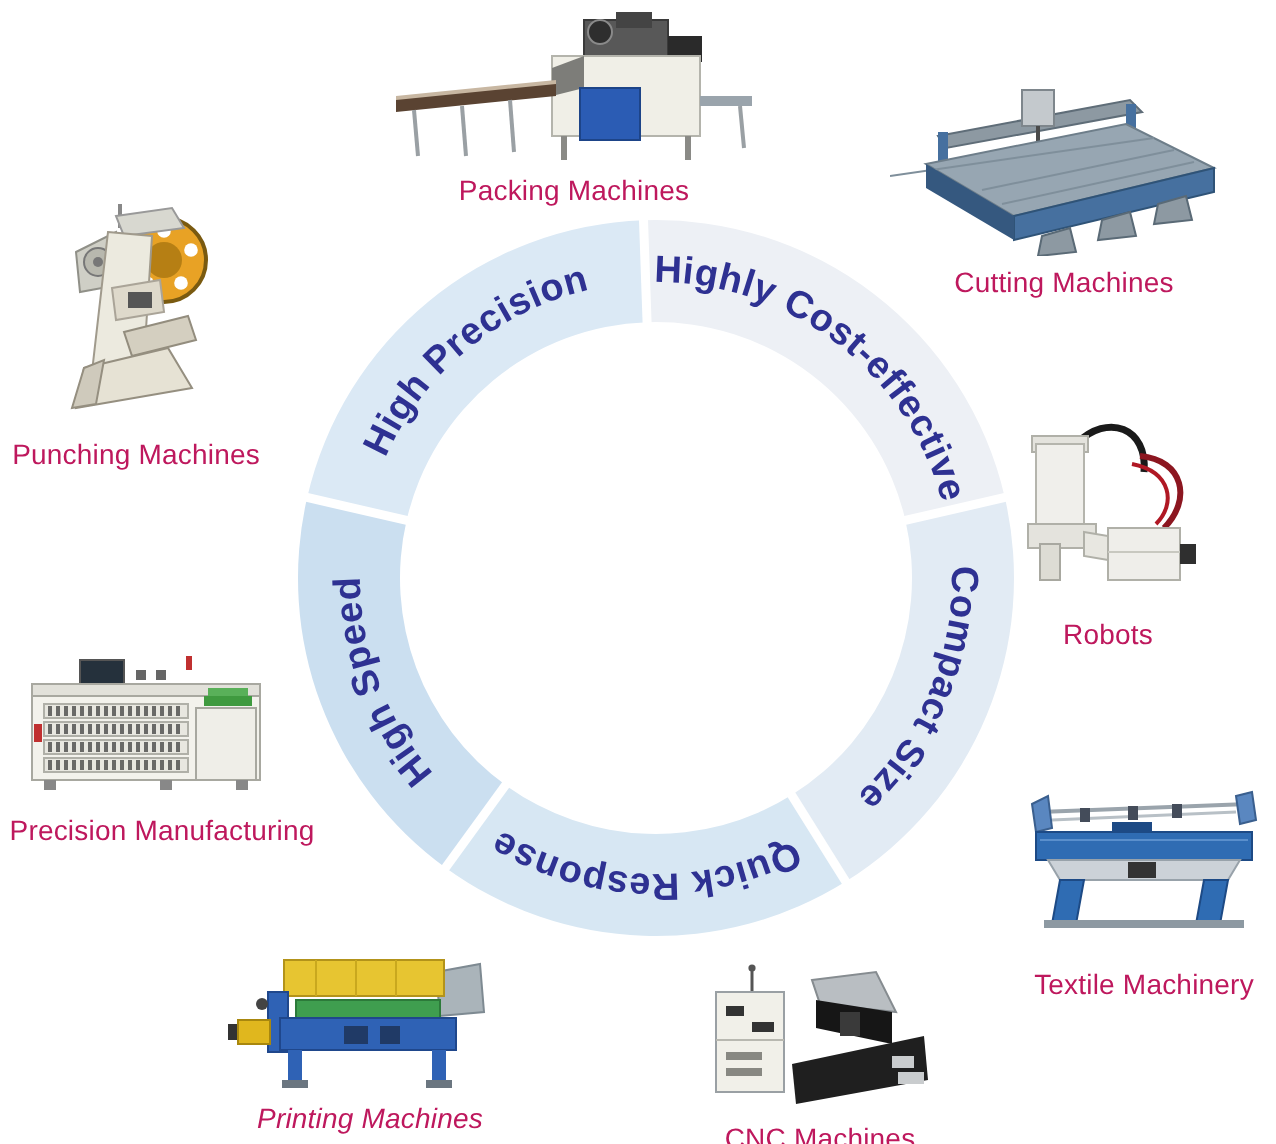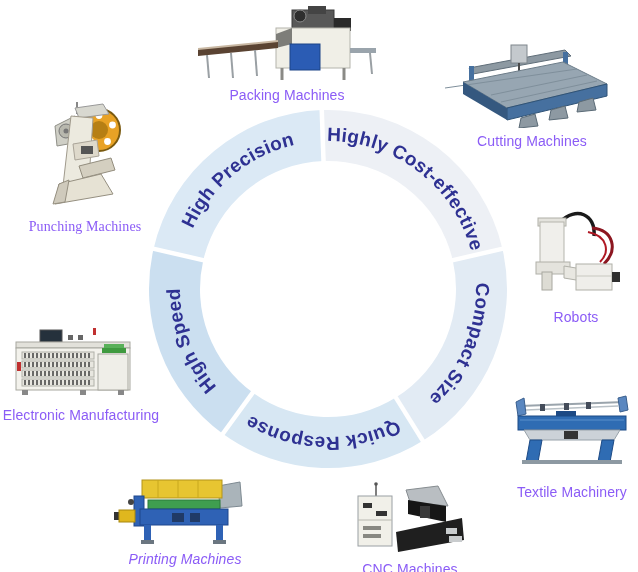--- a/index.html
+++ b/index.html
@@ -3,31 +3,31 @@
 <meta charset="utf-8">
 <style>
   html,body{margin:0;padding:0;background:#fff;}
   .stage{
     position:relative;width:638px;height:572px;background:#ffffff;overflow:hidden;
     font-family:"Liberation Sans",sans-serif;
   }
   #ring-svg{position:absolute;left:0;top:0;width:638px;height:572px;}
   .machine{position:absolute;display:flex;flex-direction:column;align-items:center;}
   .machine .caption{
-    font-size:14px;color:#8b5cf6;white-space:nowrap;
+    font-size:14px;color:#be185d;white-space:nowrap;
     margin-top:5px;letter-spacing:.1px;
   }
   .m-packing{left:187px;top:4px;width:200px;}
   .m-cutting{left:432px;top:44px;width:200px;}
-  .m-robots{left:526px;top:206px;width:100px;}
+  .m-robots{left:504px;top:206px;width:100px;}
   .m-textile{left:508px;top:392px;width:128px;gap:13px;}
   .m-cnc{left:349px;top:476px;width:122px;}
   .m-printing{left:112px;top:472px;width:146px;font-style:italic;}
   .m-electronic{left:0px;top:328px;width:162px;}
-  .m-punching{left:24px;top:100px;width:122px;font-family:Liberation Serif, serif;}
+  .m-punching{left:7px;top:100px;width:122px;}
 </style>
 </head>
 <body>
 
 <div class="stage">
 
   <svg id="ring-svg" viewBox="0 0 638 572">
     <defs id="ring-defs">
         <path id="tparc0" d="M330.58295615271794,141.0225411168541 A148,148 0 0 1 470.2667309988712,248.20567133908412" fill="none"></path>
         <path id="tparc1" d="M185.73326900112883,248.20567133908406 A148,148 0 0 1 315.10095007334655,141.56318468242165" fill="none"></path>
@@ -194,21 +194,21 @@
       <rect x="12" y="51" width="72" height="7" fill="#e8e7e0" stroke="#b0b0a8"></rect>
       <line x1="14" y1="54.5" x2="82" y2="54.5" stroke="#4a4a4a" stroke-width="5" stroke-dasharray="2 2" opacity=".8"></line>
       <rect x="94" y="16" width="20" height="4" fill="#59b059"></rect>
       <rect x="92" y="20" width="24" height="5" fill="#3f9a3f"></rect>
       <rect x="88" y="26" width="30" height="36" fill="#efeee8" stroke="#a8a8a0"></rect>
       <rect x="7" y="34" width="4" height="9" fill="#c03030"></rect>
       <rect x="12" y="62" width="6" height="5" fill="#888"></rect>
       <rect x="70" y="62" width="6" height="5" fill="#888"></rect>
       <rect x="108" y="62" width="6" height="5" fill="#888"></rect>
     </svg>
-    <div class="caption">Electronic Manufacturing</div>
+    <div class="caption">Precision Manufacturing</div>
   </div>
 
   <div class="machine m-punching">
     <svg width="92" height="114" viewBox="0 0 92 114">
       <line x1="38" y1="2" x2="38" y2="14" stroke="#888" stroke-width="2"></line>
       <circle cx="60" cy="30" r="21" fill="#e8a225" stroke="#7a5a10" stroke-width="2"></circle>
       <circle cx="60" cy="30" r="9" fill="#b67f14"></circle>
       <circle cx="60" cy="15.5" r="3.4" fill="#fff"></circle>
       <circle cx="73.5" cy="25" r="3.4" fill="#fff"></circle>
       <circle cx="68.5" cy="41.5" r="3.4" fill="#fff"></circle>

